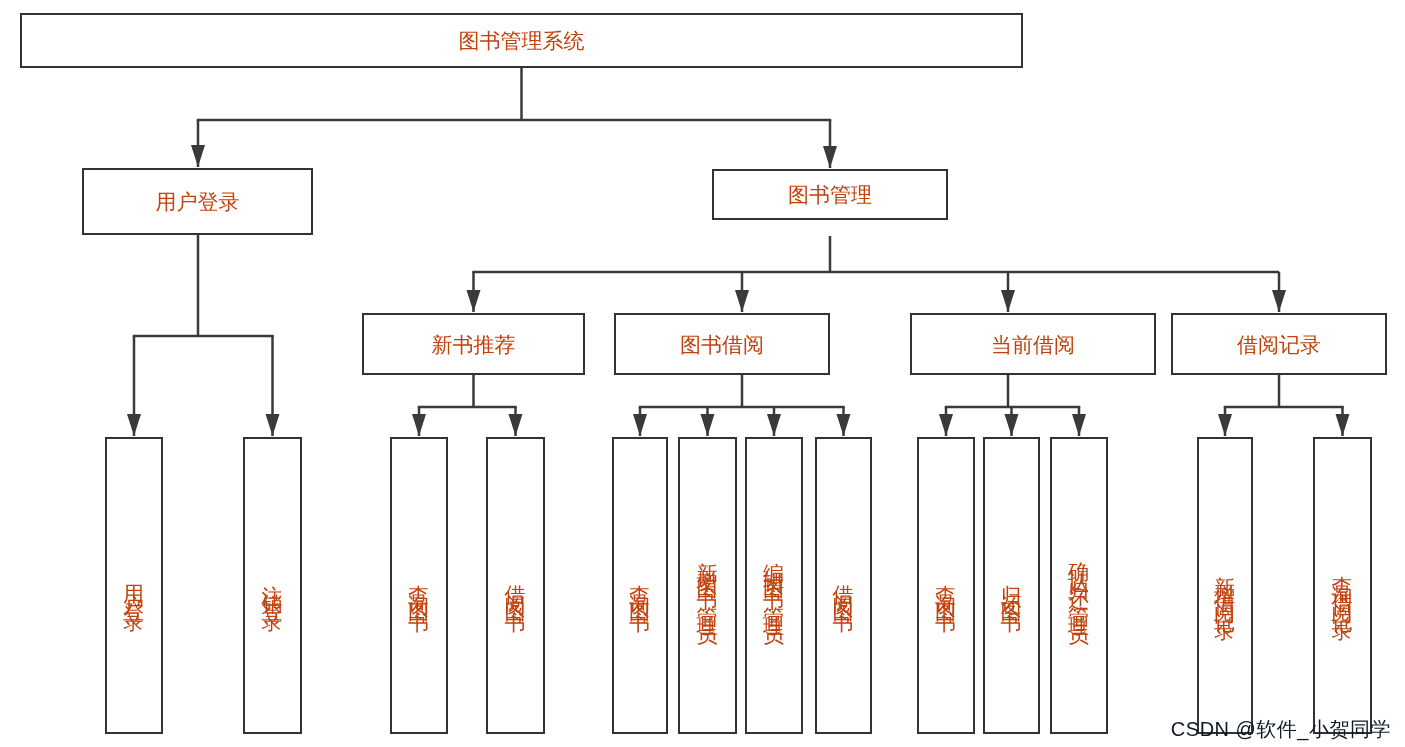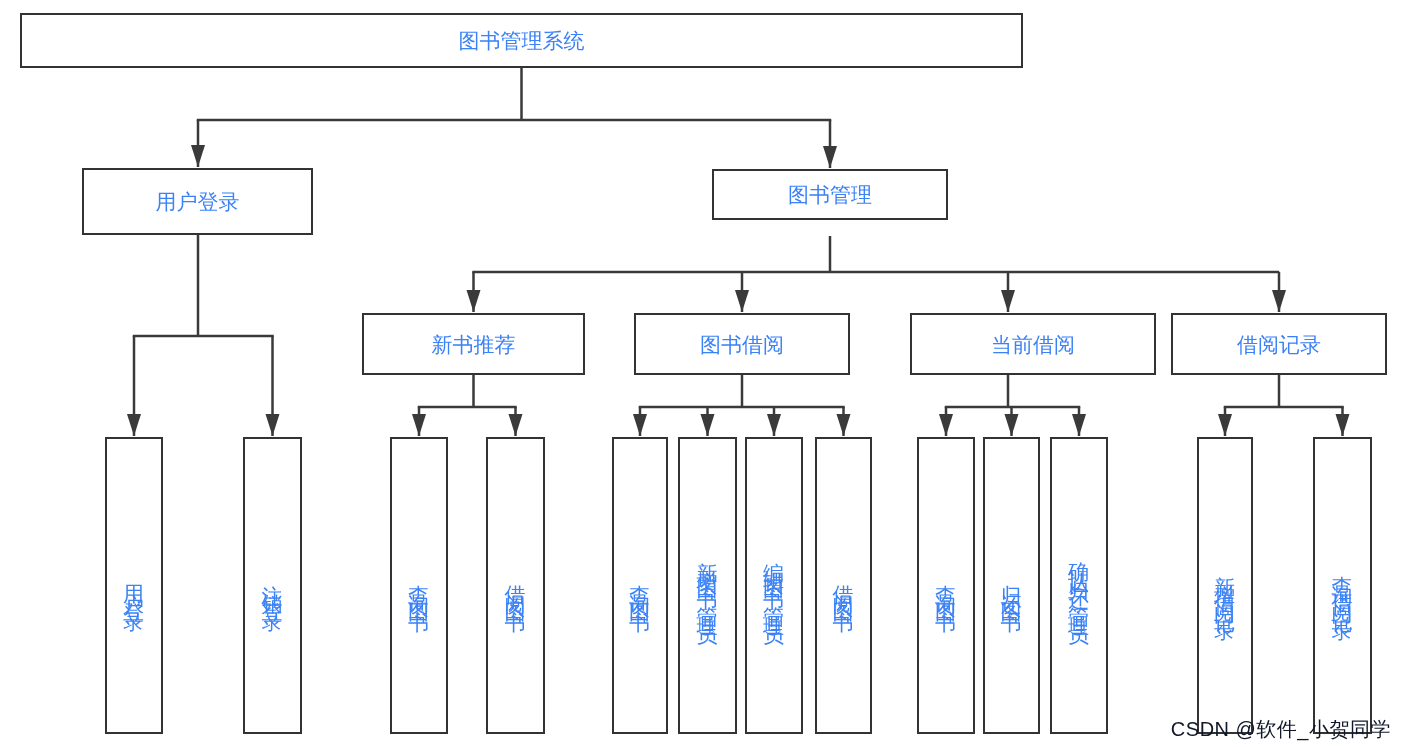--- a/index.html
+++ b/index.html
@@ -21,37 +21,37 @@
     top: 0;
   }
   .node {
     position: absolute;
     box-sizing: border-box;
     border: 2.5px solid #333333;
     background: #ffffff;
     display: flex;
     align-items: center;
     justify-content: center;
-    color: #3b82f6;
+    color: #c2410c;
     font-size: 21px;
     line-height: 1;
     white-space: nowrap;
   }
   .v-node {
     writing-mode: vertical-rl;
     text-orientation: mixed;
     letter-spacing: 9px;
     font-size: 21px;
   }
   
   #n-root            { left: 20px;   top: 13px;  width: 1003px; height: 55px; }
   #n-user-login      { left: 82px;   top: 168px; width: 231px;  height: 67px; }
   #n-book-mgmt       { left: 712px;  top: 169px; width: 236px;  height: 51px; }
   #n-new-book-rec    { left: 362px;  top: 313px; width: 223px;  height: 62px; }
-  #n-book-borrow     { left: 634px;  top: 313px; width: 216px;  height: 62px; }
+  #n-book-borrow     { left: 614px;  top: 313px; width: 216px;  height: 62px; }
   #n-current-borrow  { left: 910px;  top: 313px; width: 246px;  height: 62px; }
   #n-borrow-records  { left: 1171px; top: 313px; width: 216px;  height: 62px; }
   #n-leaf-user-login     { left: 105px;  top: 437px; width: 58px; height: 297px; }
   #n-leaf-logout         { left: 243px;  top: 437px; width: 59px; height: 297px; }
   #n-leaf-query-book-1   { left: 390px;  top: 437px; width: 58px; height: 297px; }
   #n-leaf-borrow-book-1  { left: 486px;  top: 437px; width: 59px; height: 297px; }
   #n-leaf-query-book-2   { left: 612px;  top: 437px; width: 56px; height: 297px; }
   #n-leaf-add-book       { left: 678px;  top: 437px; width: 59px; height: 297px; }
   #n-leaf-edit-book      { left: 745px;  top: 437px; width: 58px; height: 297px; }
   #n-leaf-borrow-book-2  { left: 815px;  top: 437px; width: 57px; height: 297px; }

